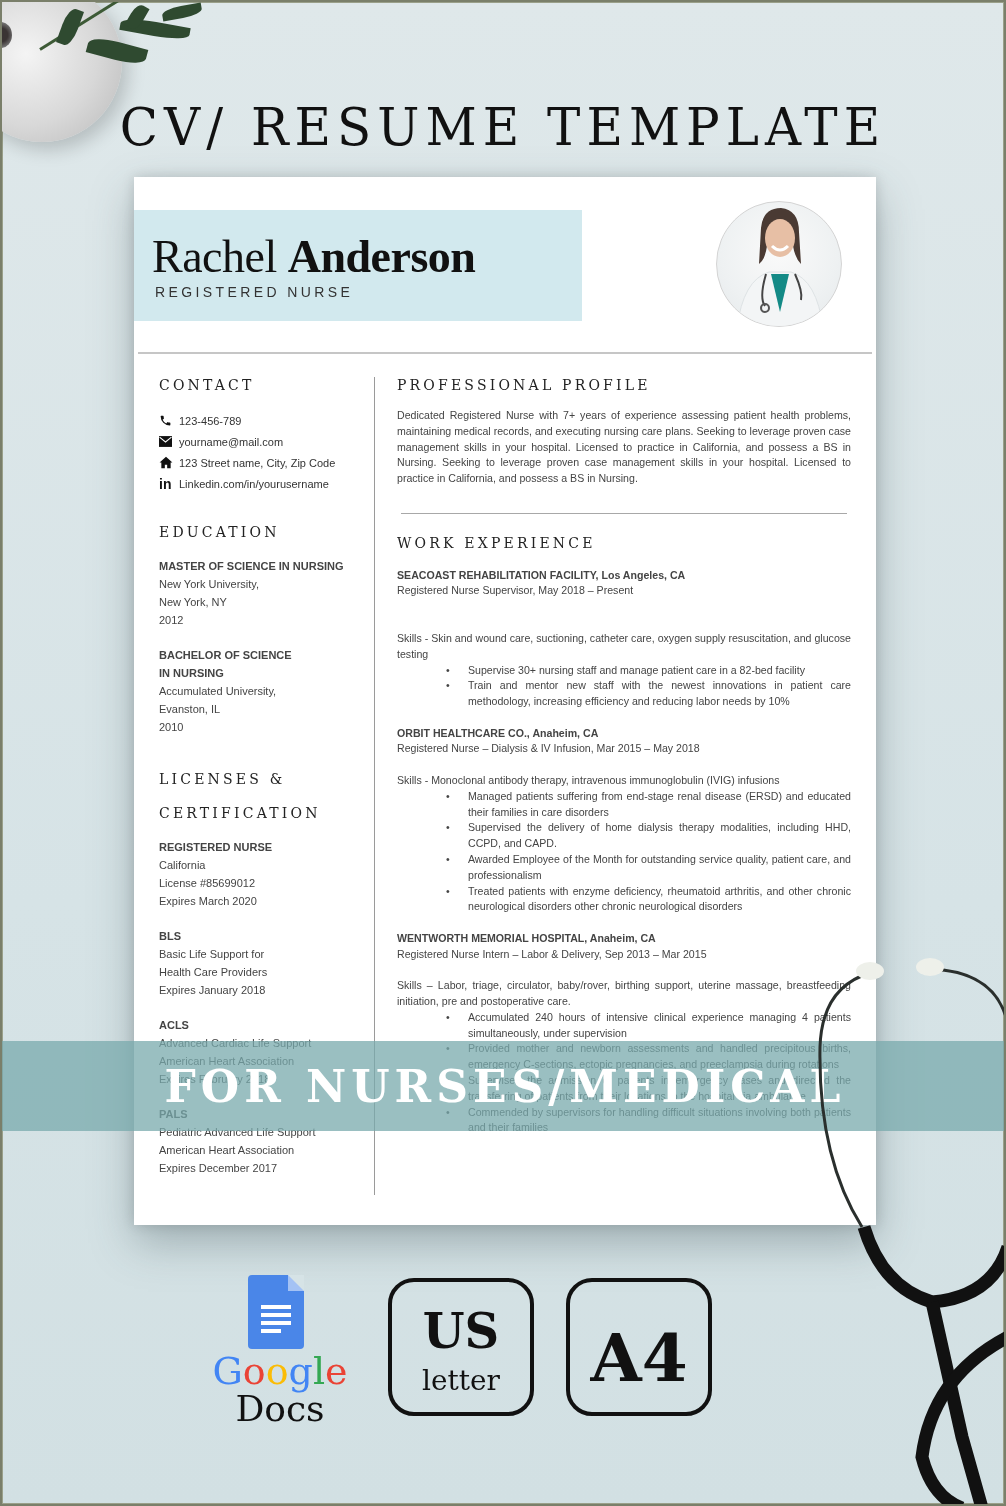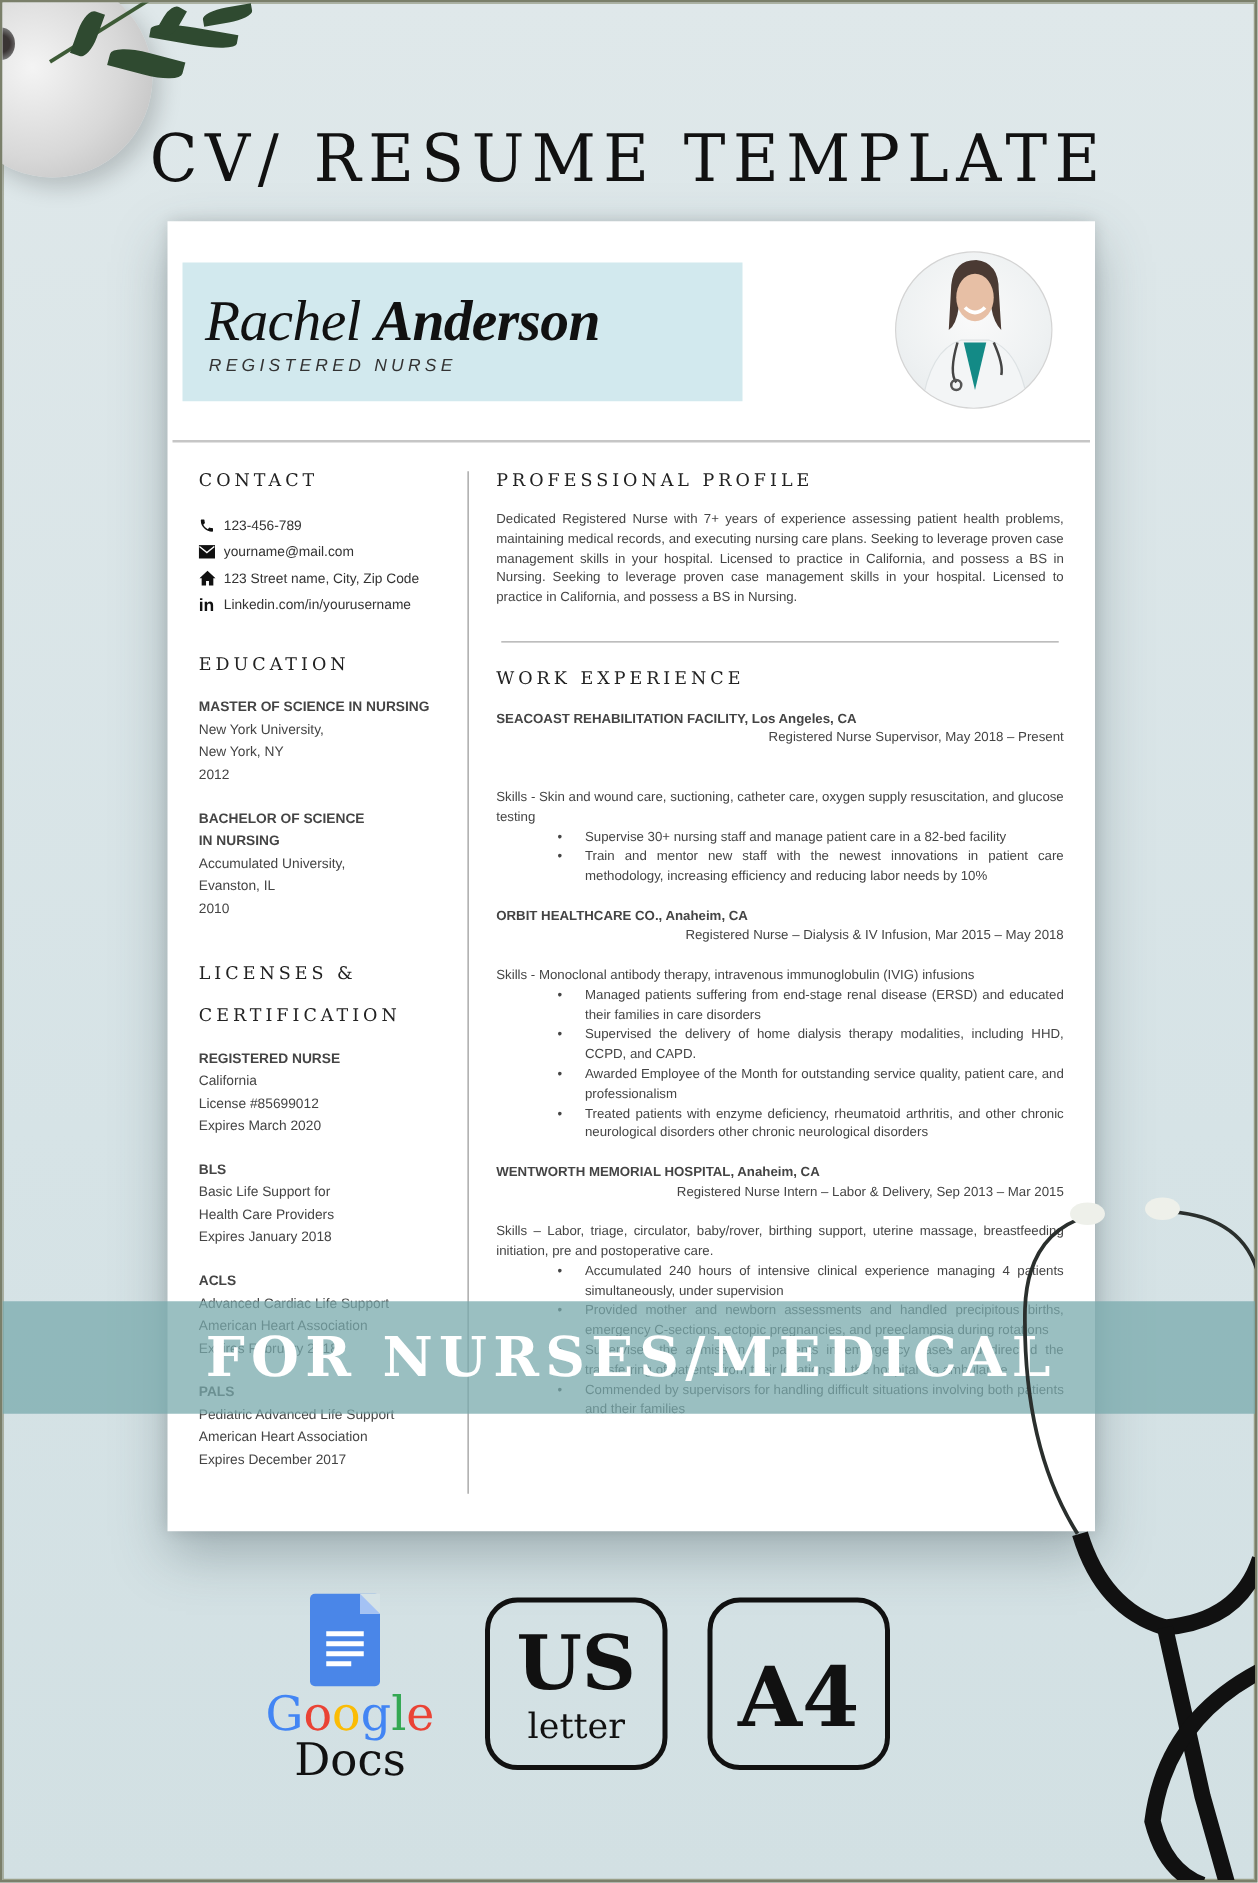--- a/index.html
+++ b/index.html
@@ -32,21 +32,21 @@
     color: #111; font-weight: normal; transform: scaleY(1.05);
   }
 
   
   .page {
     position: absolute; left: 132px; top: 175px; width: 742px; height: 1048px;
     background: #fff;
     box-shadow: 0 18px 40px rgba(60,80,85,0.35), 0 0 12px rgba(0,0,0,0.15);
   }
   .name-band {
-    position: absolute; left: 12px; top: 33px; width: 448px; height: 111px; background: #d2e9ee; font-style: italic;
+    position: absolute; left: 0; top: 33px; width: 448px; height: 111px; background: #d2e9ee;
   }
   .name {
     position: absolute; left: 18px; top: 20px;
     font-family: "Liberation Serif", serif; font-size: 46px; color: #111; letter-spacing: -0.5px;
   }
   .name b { font-weight: bold; }
   .role {
     position: absolute; left: 21px; top: 74px; font-size: 14px; letter-spacing: 3.4px; color: #333;
   }
   .photo {
@@ -63,21 +63,21 @@
   .sec-h {
     font-family: "DejaVu Serif", serif; font-size: 14px; letter-spacing: 3.2px; color: #222;
   }
   .txt { font-size: 11px; color: #444; line-height: 18px; }
   .bold { font-weight: bold; color: #444; }
   .contact-row { display: flex; align-items: center; height: 21px; font-size: 11px; color: #333; }
   .ci { width: 20px; display: inline-flex; align-items: center; }
   .block { margin-bottom: 17px; }
   .just { text-align: justify; font-size: 10.6px; color: #444; line-height: 15.8px; }
   .job-title { font-size: 10.6px; font-weight: bold; color: #444; line-height: 15.5px; }
-  .job-sub { font-size: 10.6px; color: #444; line-height: 15.5px; text-align: right; }
+  .job-sub { font-size: 10.6px; color: #444; line-height: 15.5px; }
   ul.b { list-style: none; margin-left: 71px; }
   ul.b li { position: relative; text-align: justify; font-size: 10.6px; color: #444; line-height: 15.8px; }
   ul.b li::before { content: "\2022"; position: absolute; left: -22px; color: #444; }
   .hr-mid { height: 1px; background: #a8a8a8; margin: 0 4px 0 4px; }
 
   
   .banner {
     position: absolute; left: 0; top: 1039px; width: 1006px; height: 90px;
     background: rgba(120,170,172,0.75);
     text-align: center;
@@ -94,21 +94,21 @@
   .gdocs { position: absolute; left: 208px; top: 1273px; width: 140px; text-align: center; }
   .gdoc-icon { position: relative; margin: 0 0 0 38px; width: 56px; height: 74px; background: #4a86e8; border-radius: 4px; }
   .gdoc-fold { position: absolute; right: 0; top: 0; width: 0; height: 0; border-left: 16px solid #a4c2f4; border-top: 16px solid #d6e3e6; }
   .gdoc-line { position: absolute; left: 13px; height: 4px; background: #fff; }
   .g-word { font-family: "DejaVu Serif", serif; font-size: 38px; line-height: 40px; margin-top: 2px; }
   .docs-word { font-family: "DejaVu Serif", serif; font-size: 36px; color: #111; line-height: 36px; }
   .badge {
     position: absolute; top: 1276px; width: 146px; height: 138px; border: 4px solid #111; border-radius: 26px;
     text-align: center; font-family: "DejaVu Serif", serif; color: #111;
   }
-  .badge-big { font-size: 60px; font-weight: bold; line-height: 70px; margin-top: 12px; }
+  .badge-big { font-size: 48px; font-weight: bold; line-height: 70px; margin-top: 12px; }
   .badge-small { font-size: 28px; line-height: 30px; }
 </style>
 </head>
 <body>
 
 <div class="frame"></div>
 
 <div class="vase">
   <div class="vase-hole"></div>
 </div>

